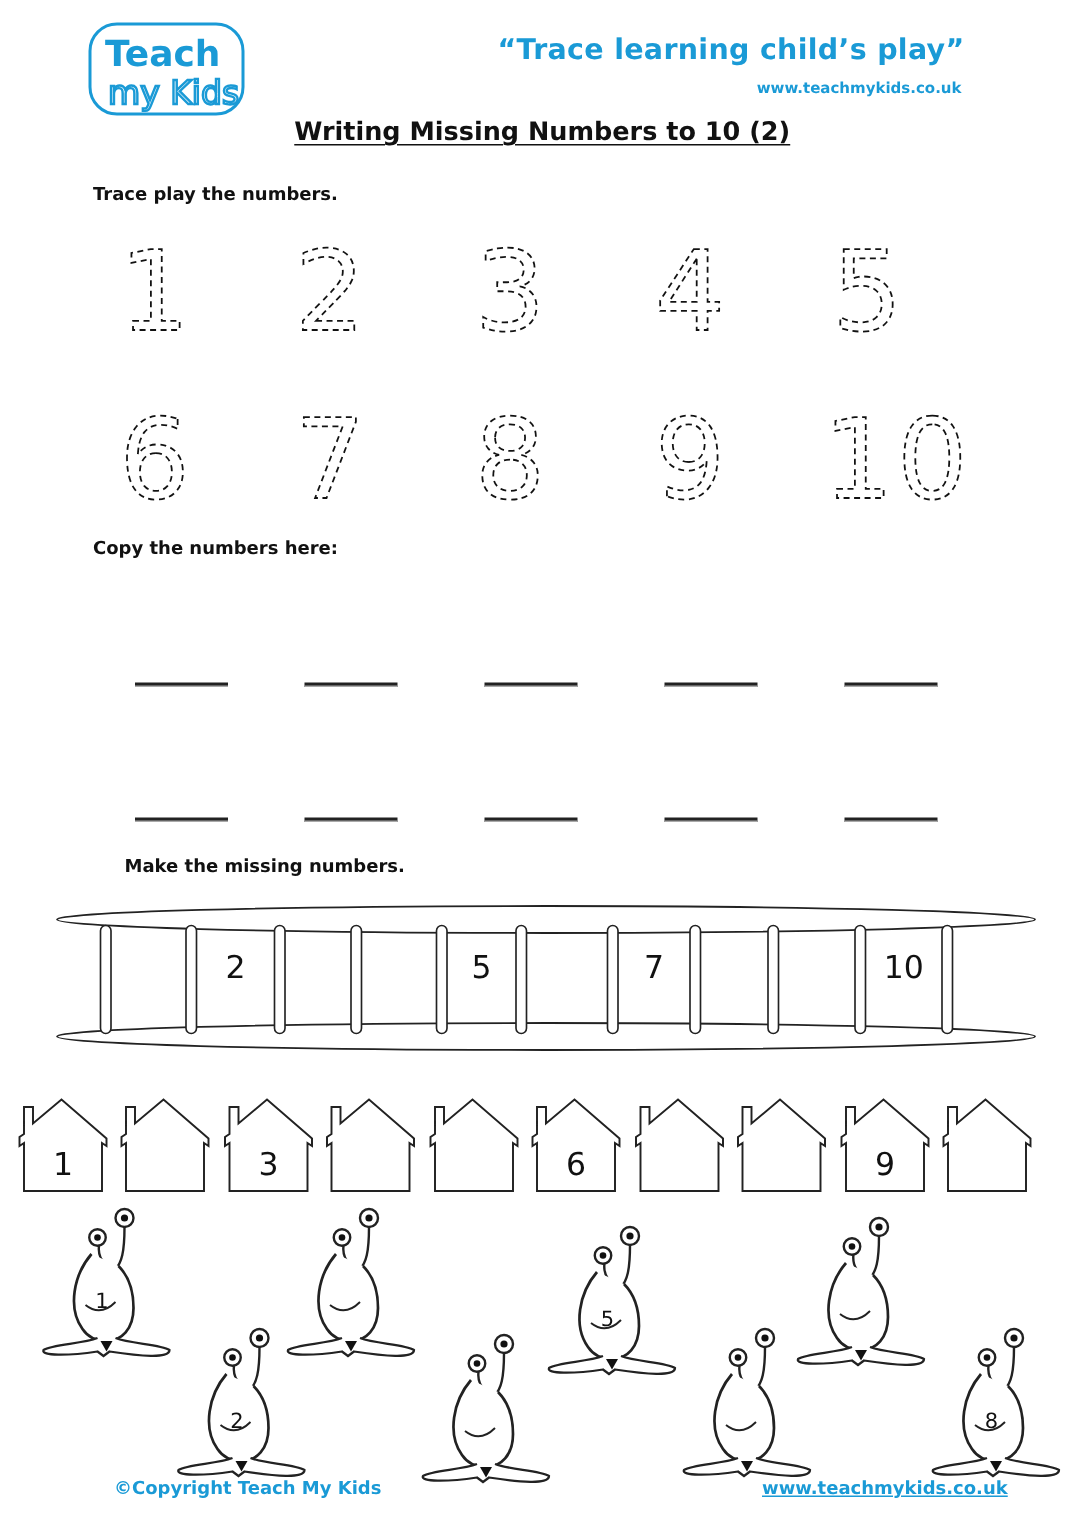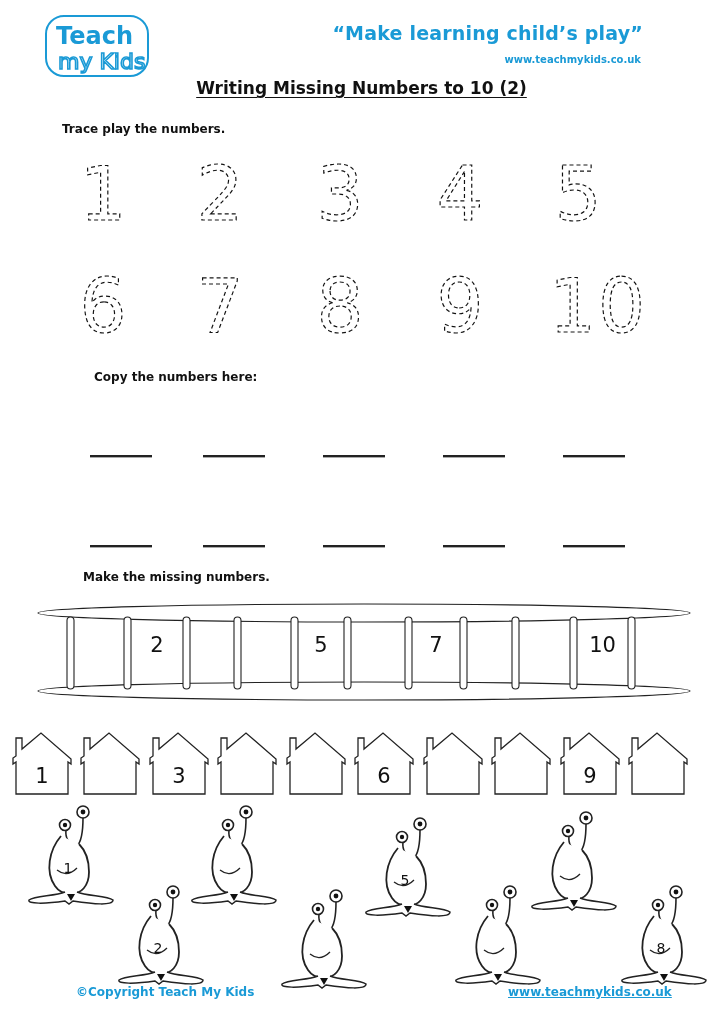--- a/index.html
+++ b/index.html
@@ -1,19 +1,19 @@
 <!DOCTYPE html>
 <html><head>
 <meta charset="utf-8">
 <style>
   html, body { margin:0; padding:0; background:#ffffff; }
   body { width:723px; height:1024px; position:relative; overflow:hidden;
          font-family:"DejaVu Sans", sans-serif; color:#111; }
   .abs { position:absolute; }
-  .logo { left:44px; top:14px; width:106px; height:64px; }
+  .logo { left:58px; top:14px; width:106px; height:64px; }
   .tagline { right:80px; top:22px; font-family:"DejaVu Sans", sans-serif; font-size:19px;
              color:#1a9ad6; font-weight:bold; letter-spacing:0.2px; white-space:nowrap; }
   .site-top { right:82px; top:54px; font-size:10px; color:#1a9ad6; font-weight:bold; }
   .title { left:0; width:723px; top:78px; text-align:center; font-size:17px; font-weight:bold; }
   .title span { text-decoration:underline; text-underline-offset:3px; }
   .instr { font-size:12px; font-weight:bold; }
   .trace-digit { width:80px; height:70px; text-align:center; font-family:"DejaVu Sans", sans-serif;
                  font-size:70px; line-height:70px; color:transparent;
                  -webkit-text-stroke:1.3px #111; font-weight:200; }
   .copy-line { height:2px; background:#222; width:62px; border-bottom:1px solid #aaa; }
@@ -25,31 +25,31 @@
 </head>
 <body>
 
 <div class="abs logo">
   <svg width="106" height="64" viewBox="0 0 106 64">
     <rect x="2" y="2" width="102" height="60" rx="18" fill="#fff" stroke="#1a9ad6" stroke-width="2"></rect>
     <text x="12" y="30" font-family="DejaVu Sans, sans-serif" font-weight="bold" font-size="24" fill="#1a9ad6">Teach</text>
     <text x="14" y="55" font-family="DejaVu Sans, sans-serif" font-size="22" fill="#fff" stroke="#1a9ad6" stroke-width="1.6">my Kids</text>
   </svg>
 </div>
-<div class="abs tagline">“Make learning child’s play”</div>
+<div class="abs tagline">“Trace learning child’s play”</div>
 <div class="abs site-top">www.teachmykids.co.uk</div>
 
 <div class="abs title"><span>Writing Missing Numbers to 10 (2)</span></div>
 
 <div class="abs instr" style="left:62px;top:122px;">Trace play the numbers.</div>
 
 <div id="trace-row1"></div>
 <div id="trace-row2"></div>
 
-<div class="abs instr" style="left:62px;top:370px;margin-left:32px;">Copy the numbers here:</div>
+<div class="abs instr" style="left:62px;top:358px;">Copy the numbers here:</div>
 <div id="copy-lines"></div>
 
 <div class="abs instr" style="left:83px;top:570px;">Make the missing numbers.</div>
 
 <div class="abs" style="left:36px;top:600px;width:656px;height:104px;">
   <svg width="656" height="104" viewBox="0 0 656 104" style="position:absolute;left:0;top:0;">
     <ellipse cx="328" cy="13" rx="326" ry="9" fill="#fff" stroke="#222" stroke-width="1.2"></ellipse>
     <ellipse cx="328" cy="91" rx="326" ry="9" fill="#fff" stroke="#222" stroke-width="1.2"></ellipse>
     <g id="ladder-rungs" fill="#fff" stroke="#222" stroke-width="1.1">
         <rect x="31" y="17" width="7" height="72" rx="3.5"></rect>

